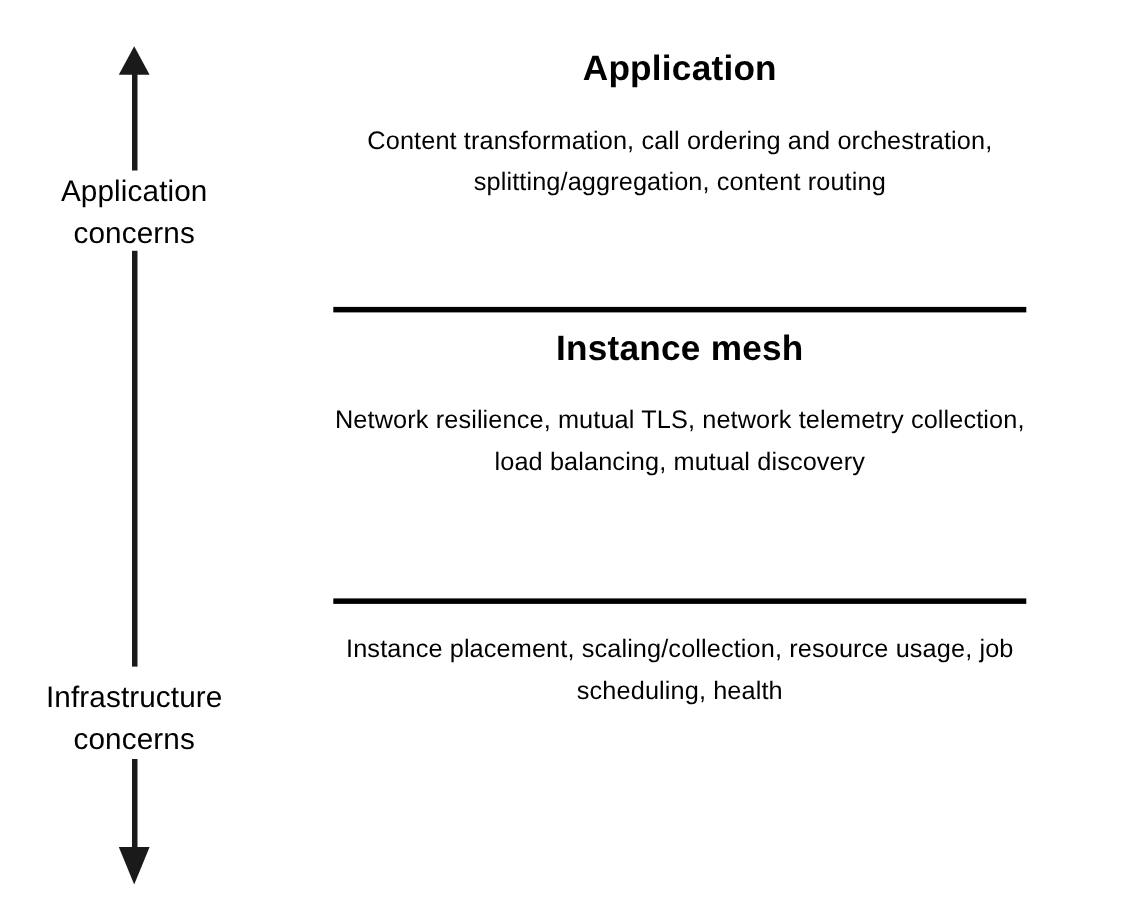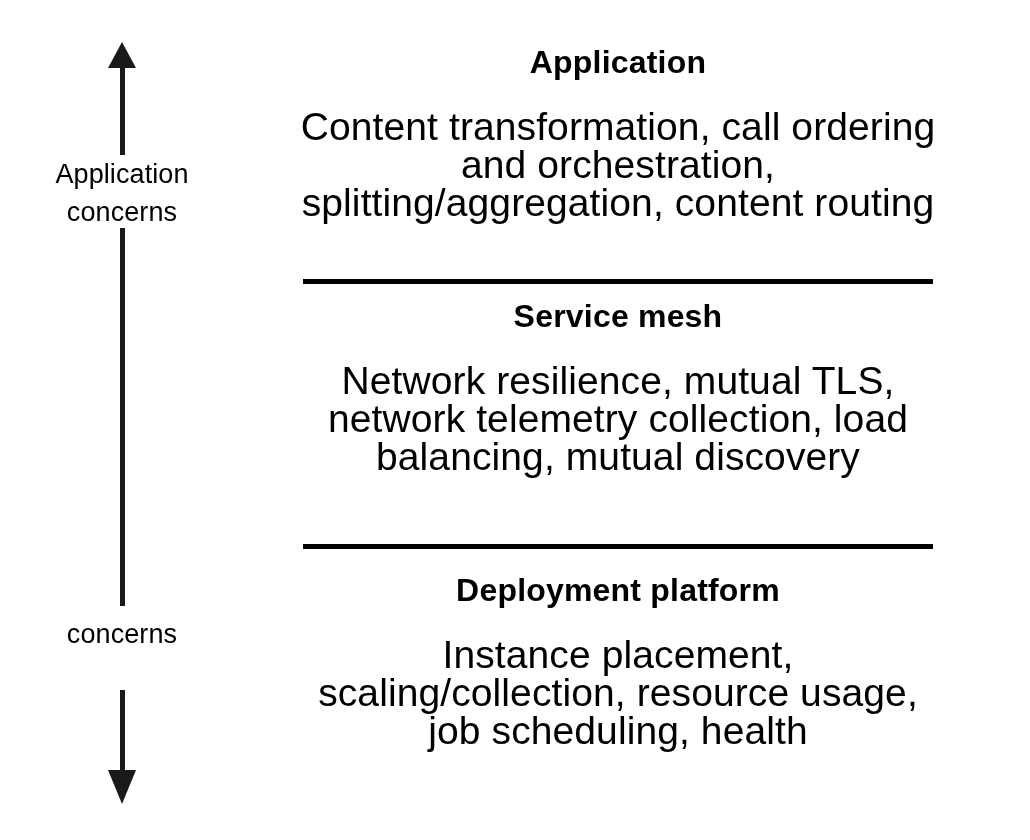--- a/index.html
+++ b/index.html
@@ -86,21 +86,21 @@
   .layer.layer-deployment   { top: 570px; }
 
   .layer-title {
     font-size: 32px;
     font-weight: bold;
     line-height: 40px;
     letter-spacing: 0.2px;
     margin: 0 0 26px 0;
   }
   .layer-desc {
-    font-size: 39px;
+    font-size: 23px;
     line-height: 38px;
     letter-spacing: 0.1px;
     margin: 0;
     padding: 0 8px;
   }
 
   .layer-divider {
     position: absolute;
     left: 15px;
     width: 630px;
@@ -119,41 +119,41 @@
   <div class="axis-line seg-top"></div>
 
   <div class="axis-label top">
     <div>Application</div>
     <div>concerns</div>
   </div>
 
   <div class="axis-line seg-mid"></div>
 
   <div class="axis-label bottom">
+    <div>Infrastructure</div>
     <div>concerns</div>
   </div>
 
   <div class="axis-line seg-bottom"></div>
   <div class="arrow-head down"></div>
 </div>
 
 <div id="layer-stack">
 
   <div class="layer layer-application">
     <div class="layer-title">Application</div>
     <div class="layer-desc">Content transformation, call ordering and orchestration, splitting/aggregation, content routing</div>
   </div>
 
   <div class="layer-divider divider-1"></div>
 
   <div class="layer layer-service-mesh">
-    <div class="layer-title">Service mesh</div>
+    <div class="layer-title">Instance mesh</div>
     <div class="layer-desc">Network resilience, mutual TLS, network telemetry collection, load balancing, mutual discovery</div>
   </div>
 
   <div class="layer-divider divider-2"></div>
 
   <div class="layer layer-deployment">
-    <div class="layer-title">Deployment platform</div>
     <div class="layer-desc">Instance placement, scaling/collection, resource usage, job scheduling, health</div>
   </div>
 
 </div>
 
 </body></html>

